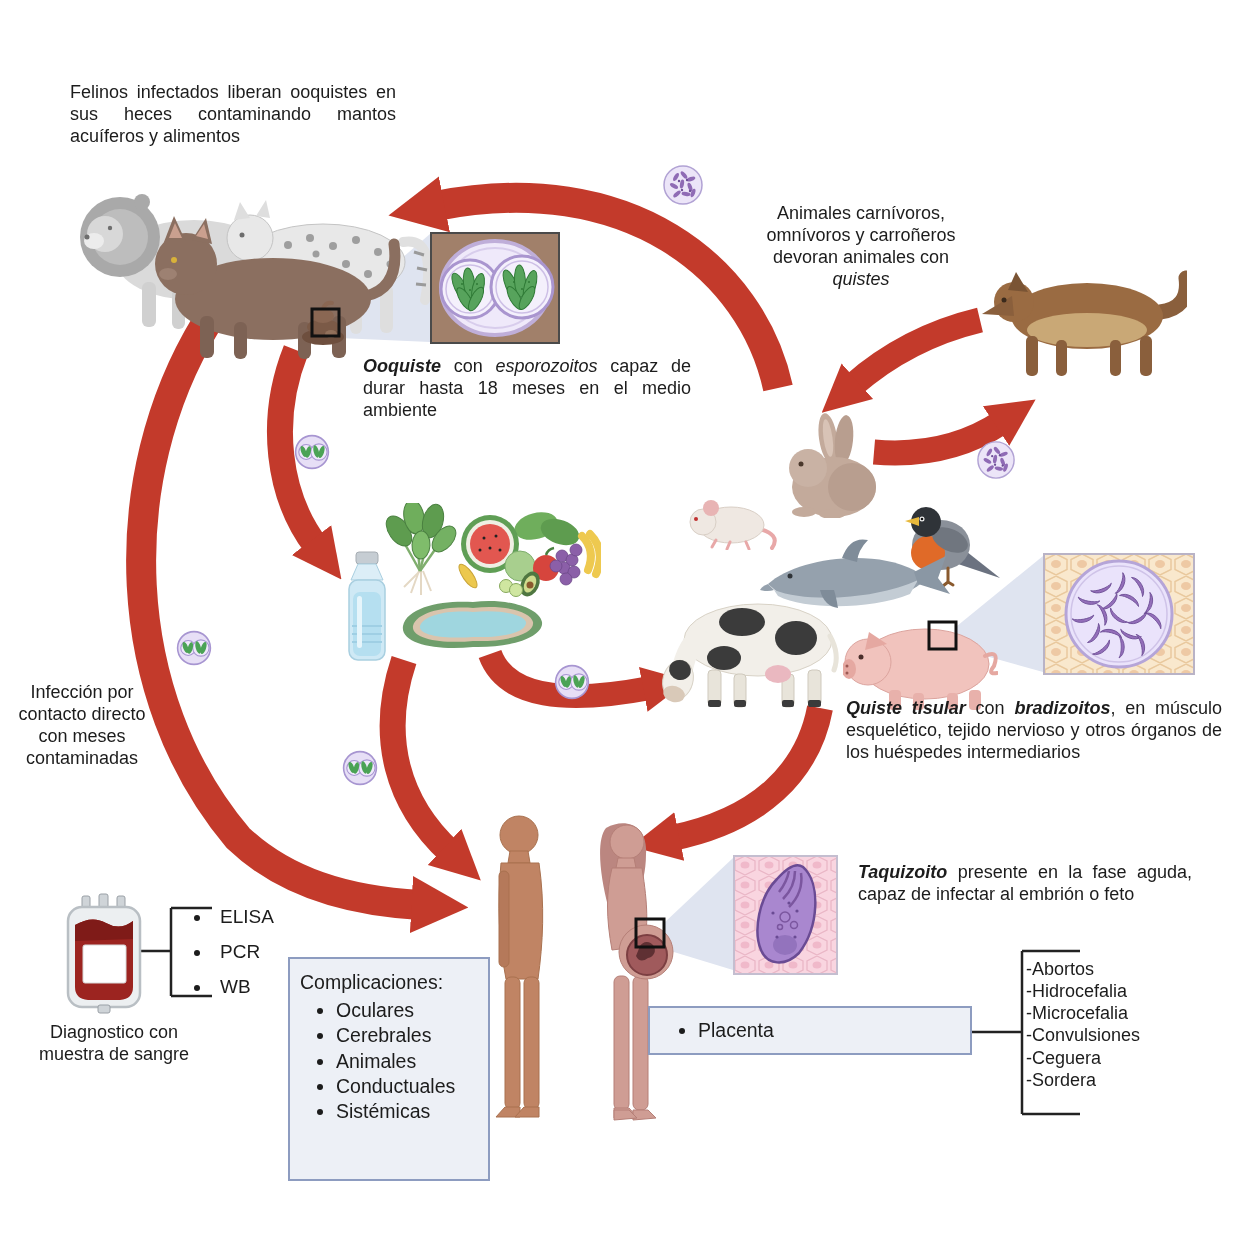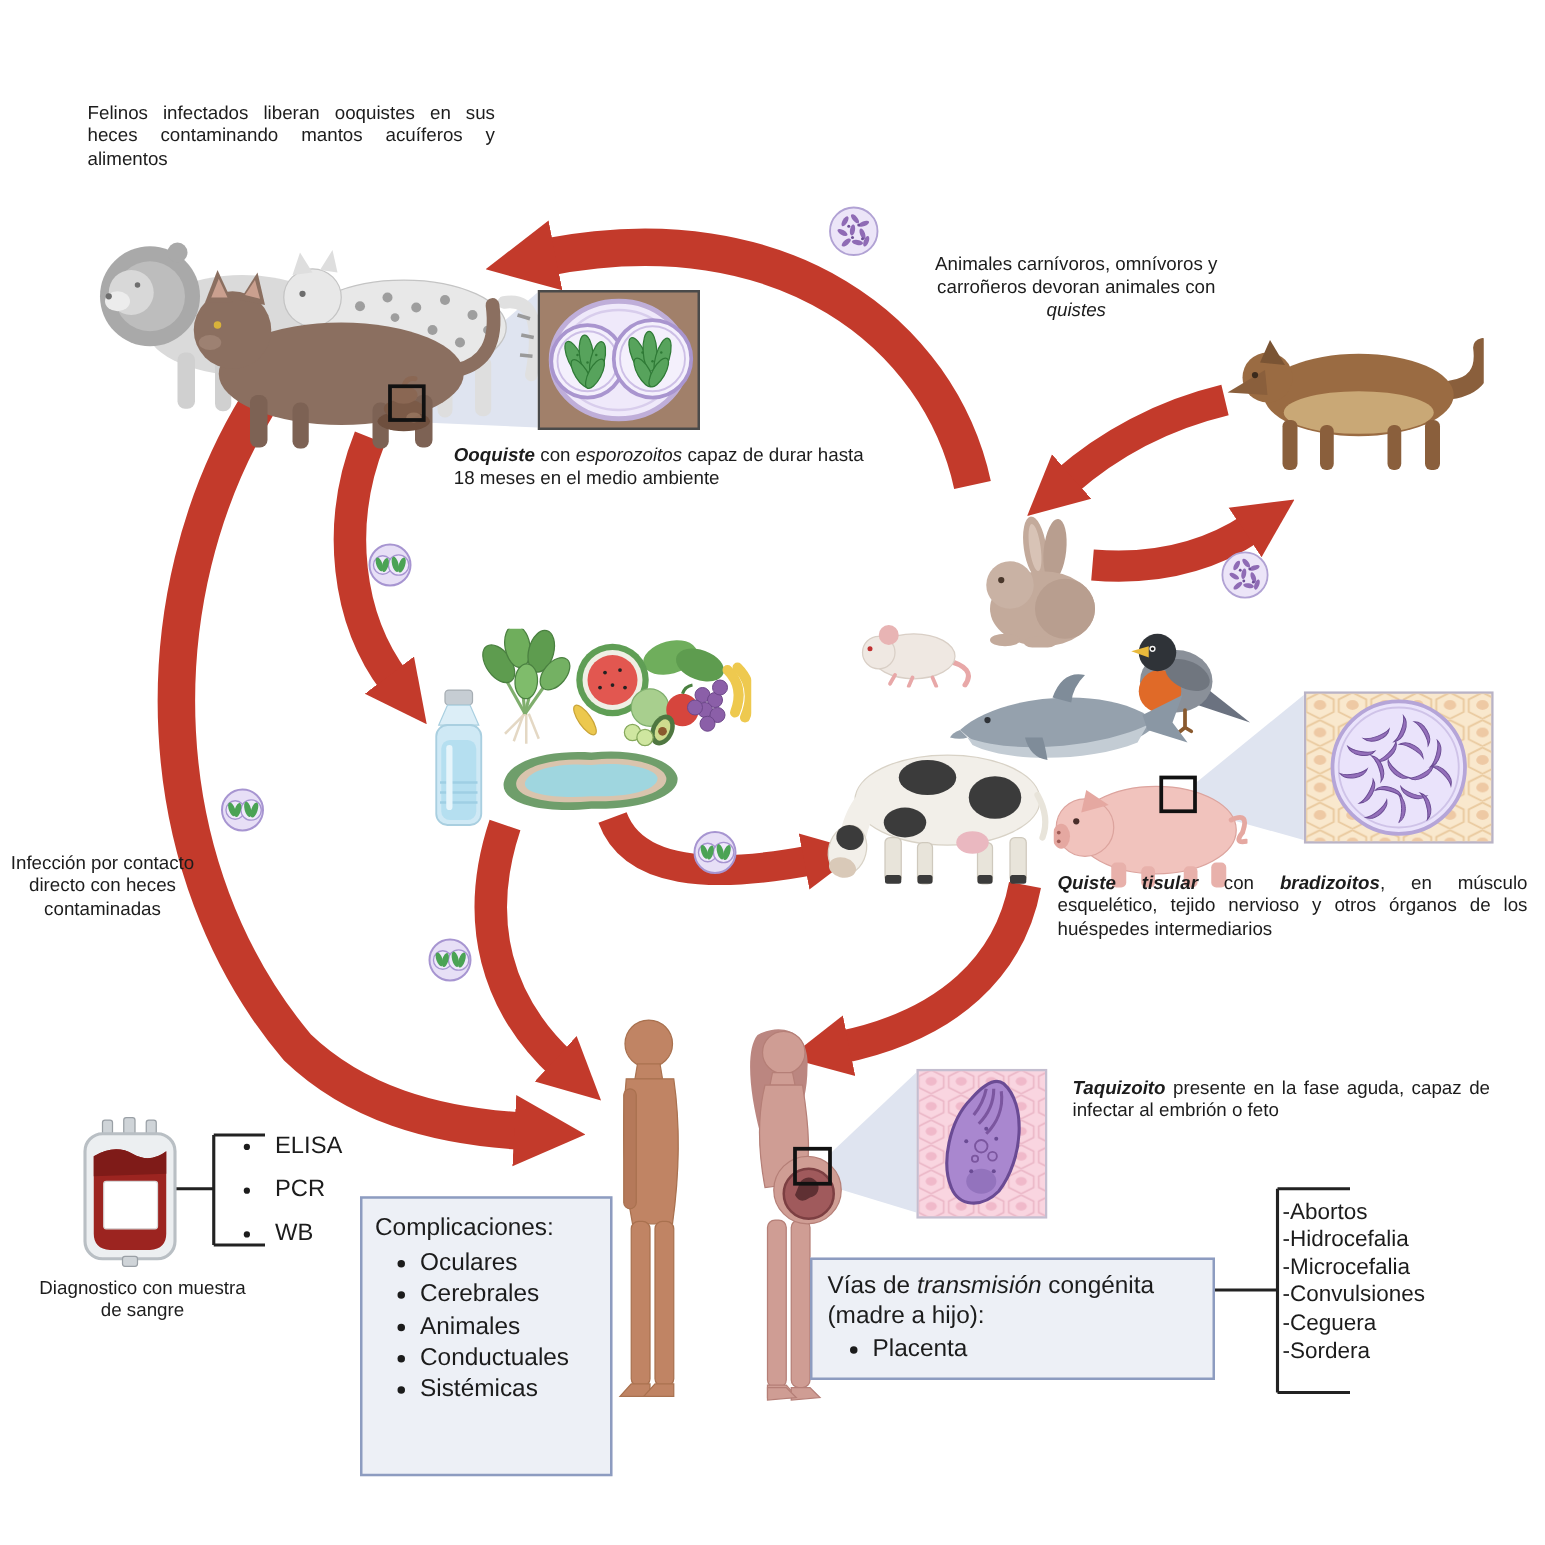--- a/index.html
+++ b/index.html
@@ -1,19 +1,19 @@
 <!DOCTYPE html>
 <html><head>
 <meta charset="utf-8">
 <style>
   html,body{margin:0;padding:0;background:#ffffff;}
   .canvas{position:relative;width:1236px;height:1236px;background:#ffffff;overflow:hidden;
           font-family:"Liberation Sans", sans-serif;color:#1c1c1c;}
   .abs{position:absolute;}
-  .note{font-size:15px;line-height:1.22;}
+  .note{font-size:18px;line-height:1.22;}
   .just{text-align:justify;}
   .cent{text-align:center;}
   .bi{font-weight:bold;font-style:italic;}
   .i{font-style:italic;}
   .infobox{background:#edf0f6;border:2px solid #8d9cc0;box-sizing:border-box;}
   .infobox .ttl{font-size:19.5px;}
   .infobox ul{margin:4px 0 0 10px;padding-left:26px;}
   .infobox li{font-size:19.5px;line-height:1.3;}
   .plainlist{font-size:18px;line-height:1.23;}
   .testlist{list-style:disc;margin:0;padding-left:20px;font-size:19px;}
@@ -544,21 +544,21 @@
   <div class="abs z3 note cent" style="left:745px;top:203px;width:232px;">
     <span>Animales carnívoros, omnívoros y carroñeros devoran animales con</span>
     <span class="i">quistes</span>
   </div>
 
   <div class="abs z3 note just" style="left:363px;top:356px;width:328px;">
     <span class="bi">Ooquiste</span><span> con </span><span class="i">esporozoitos</span><span> capaz de durar hasta 18 meses en el medio ambiente</span>
   </div>
 
   <div class="abs z3 note cent" style="left:4px;top:682px;width:156px;">
-    <span>Infección por contacto directo con heces contaminadas</span>
+    <span>Infección por contacto directo con meses contaminadas</span>
   </div>
 
 
   <div class="abs z3 note just" style="left:846px;top:698px;width:376px;">
     <span class="bi">Quiste tisular</span><span> con </span><span class="bi">bradizoitos</span><span>, en músculo esquelético, tejido nervioso y otros órganos de los huéspedes intermediarios</span>
   </div>
 
   <div class="abs z3 note just" style="left:858px;top:862px;width:334px;">
     <span class="bi">Taquizoito</span><span> presente en la fase aguda, capaz de infectar al embrión o feto</span>
   </div>
@@ -568,23 +568,20 @@
     <ul>
       <li>Oculares</li>
       <li>Cerebrales</li>
       <li>Animales</li>
       <li>Conductuales</li>
       <li>Sistémicas</li>
     </ul>
   </div>
 
   <div class="abs z3 infobox" style="left:648px;top:1006px;width:324px;padding:8px 12px 10px 12px;">
-    <div class="ttl" style="line-height:1.25;">
-      <span>Vías de </span><span class="i">transmisión</span><span> congénita (madre a hijo):</span>
-    </div>
     <ul style="margin-top:2px;">
       <li>Placenta</li>
     </ul>
   </div>
 
   <div class="abs z3 plainlist" style="left:1026px;top:958px;width:180px;">
     <div>-Abortos</div>
     <div>-Hidrocefalia</div>
     <div>-Microcefalia</div>
     <div>-Convulsiones</div>

